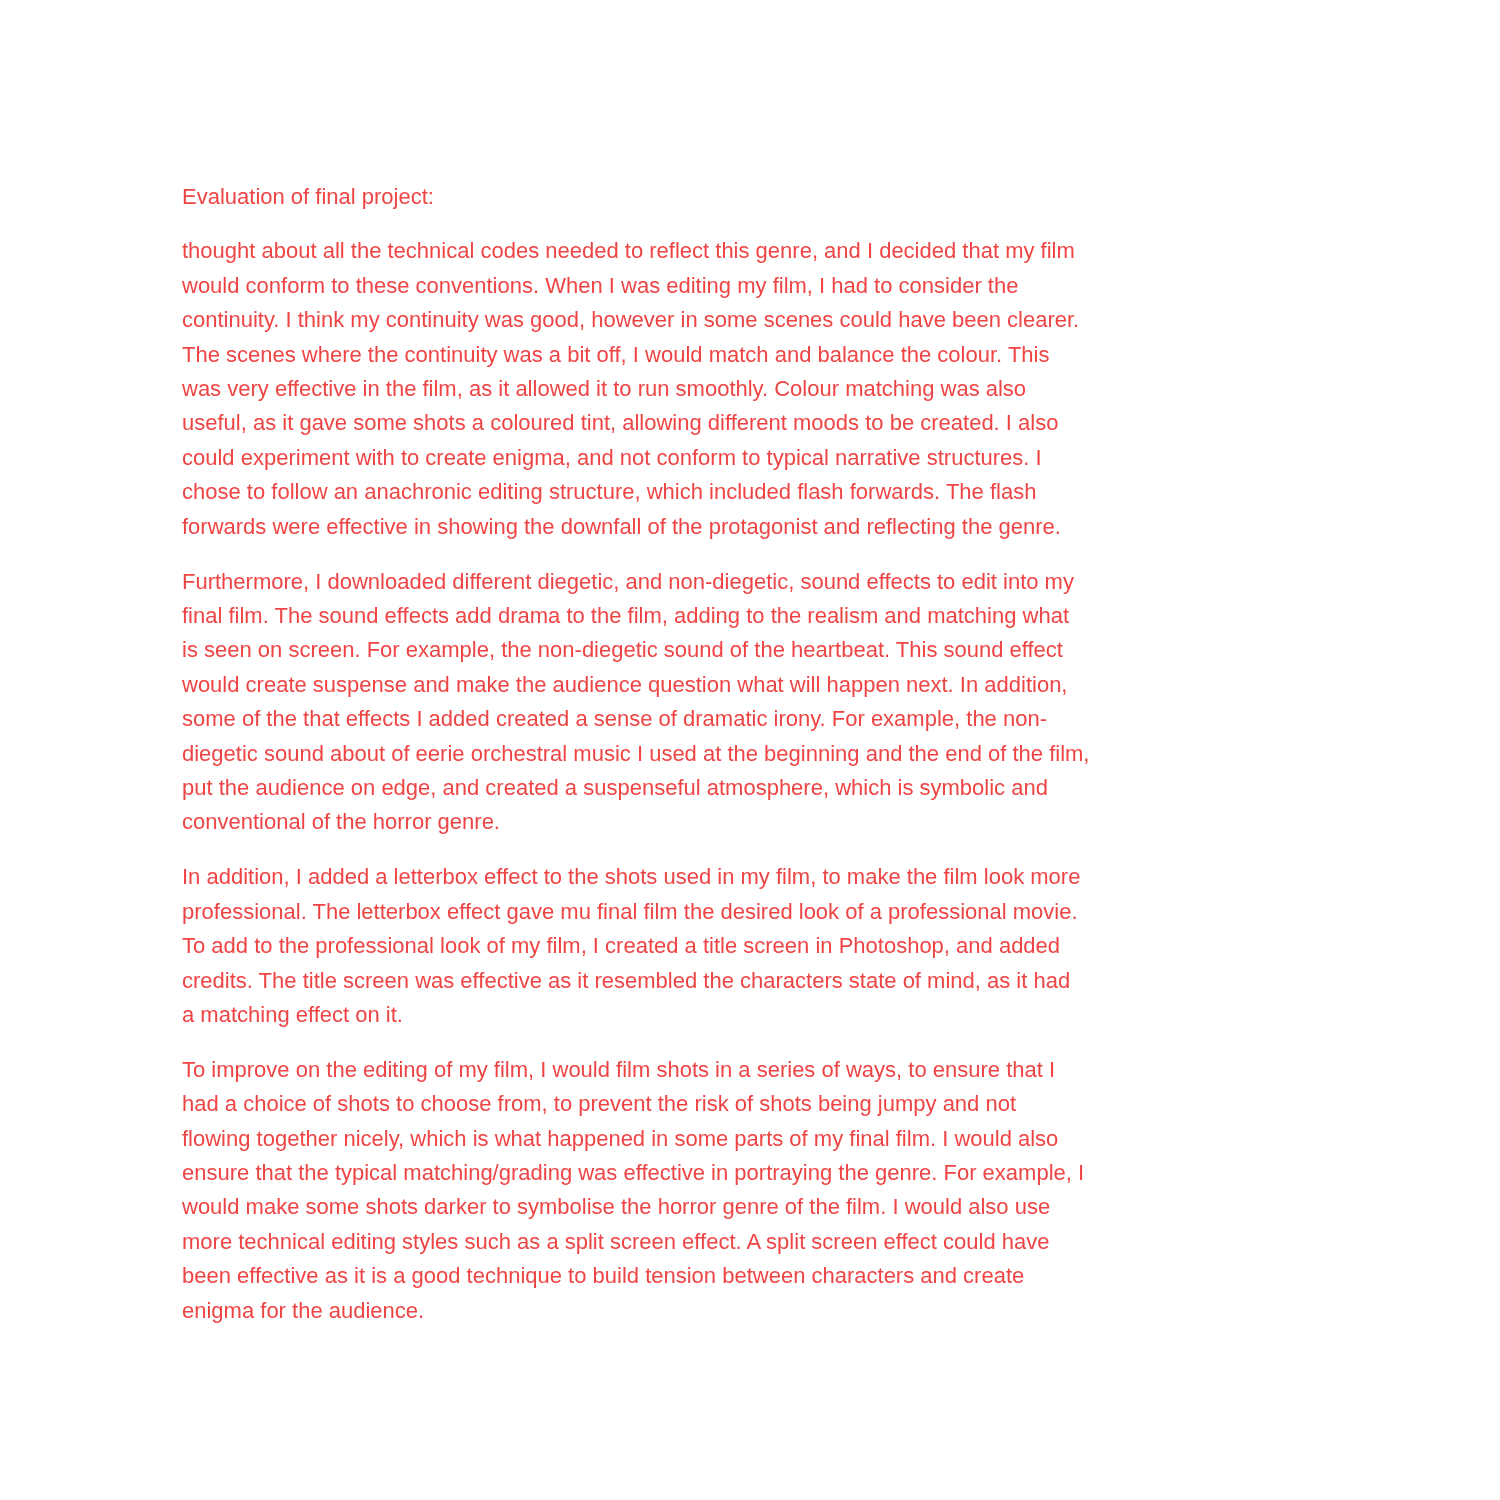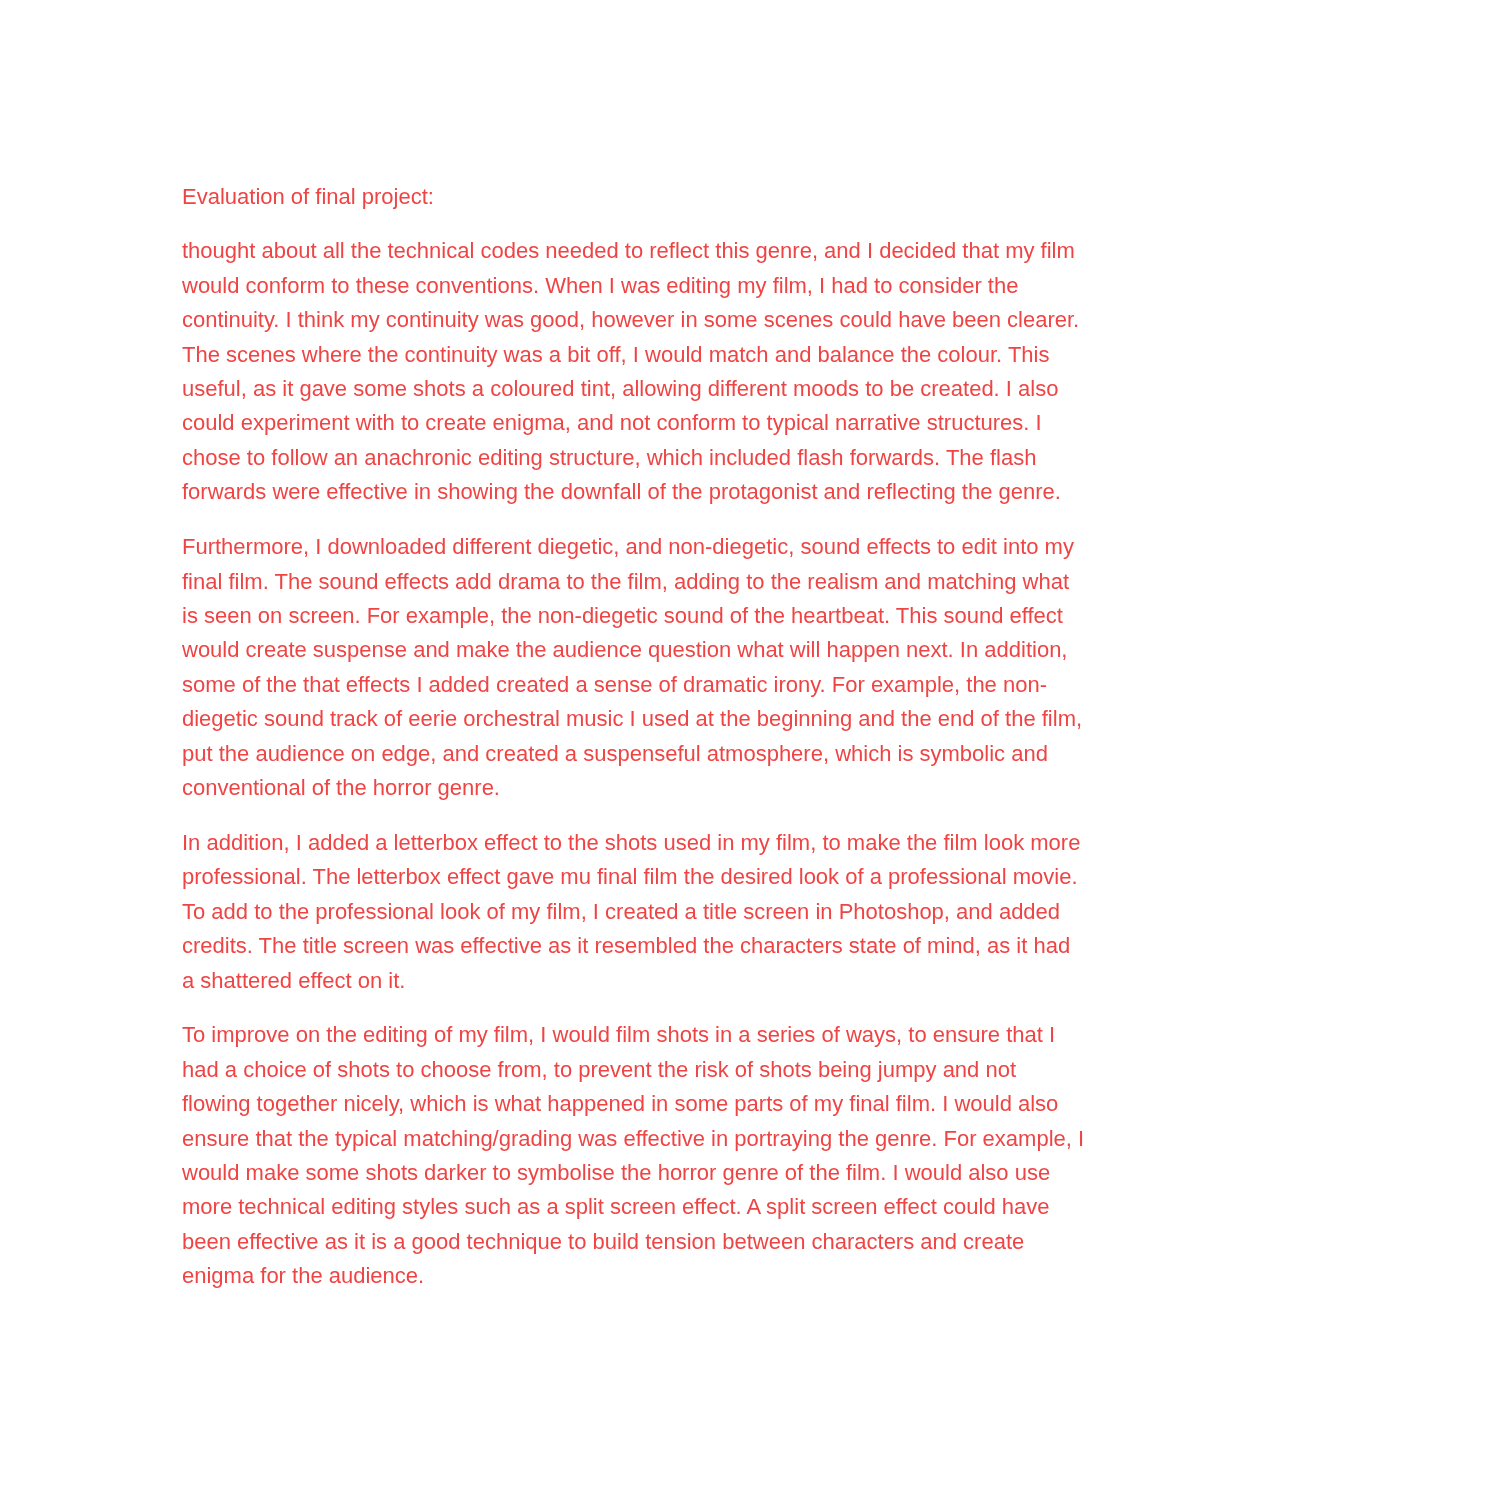--- a/index.html
+++ b/index.html
@@ -17,41 +17,42 @@
 <body>
 
 <div class="page">
   <div class="title">Evaluation of final project:</div>
   <div id="paras">
       <div class="para">
         <span class="line">thought about all the technical codes needed to reflect this genre, and I decided that my film</span>
         <span class="line">would conform to these conventions. When I was editing my film, I had to consider the</span>
         <span class="line">continuity. I think my continuity was good, however in some scenes could have been clearer.</span>
         <span class="line">The scenes where the continuity was a bit off, I would match and balance the colour. This</span>
+        <span class="line">was very effective in the film, as it allowed it to run smoothly. Colour matching was also</span>
         <span class="line">useful, as it gave some shots a coloured tint, allowing different moods to be created. I also</span>
         <span class="line">could experiment with to create enigma, and not conform to typical narrative structures. I</span>
         <span class="line">chose to follow an anachronic editing structure, which included flash forwards. The flash</span>
         <span class="line">forwards were effective in showing the downfall of the protagonist and reflecting the genre.</span>
       </div>
       <div class="para">
         <span class="line">Furthermore, I downloaded different diegetic, and non-diegetic, sound effects to edit into my</span>
         <span class="line">final film. The sound effects add drama to the film, adding to the realism and matching what</span>
         <span class="line">is seen on screen. For example, the non-diegetic sound of the heartbeat. This sound effect</span>
         <span class="line">would create suspense and make the audience question what will happen next. In addition,</span>
         <span class="line">some of the that effects I added created a sense of dramatic irony. For example, the non-</span>
-        <span class="line">diegetic sound track of eerie orchestral music I used at the beginning and the end of the film,</span>
+        <span class="line">diegetic sound about of eerie orchestral music I used at the beginning and the end of the film,</span>
         <span class="line">put the audience on edge, and created a suspenseful atmosphere, which is symbolic and</span>
         <span class="line">conventional of the horror genre.</span>
       </div>
       <div class="para">
         <span class="line">In addition, I added a letterbox effect to the shots used in my film, to make the film look more</span>
         <span class="line">professional. The letterbox effect gave mu final film the desired look of a professional movie.</span>
         <span class="line">To add to the professional look of my film, I created a title screen in Photoshop, and added</span>
         <span class="line">credits. The title screen was effective as it resembled the characters state of mind, as it had</span>
-        <span class="line">a shattered effect on it.</span>
+        <span class="line">a matching effect on it.</span>
       </div>
       <div class="para">
         <span class="line">To improve on the editing of my film, I would film shots in a series of ways, to ensure that I</span>
         <span class="line">had a choice of shots to choose from, to prevent the risk of shots being jumpy and not</span>
         <span class="line">flowing together nicely, which is what happened in some parts of my final film. I would also</span>
         <span class="line">ensure that the typical matching/grading was effective in portraying the genre. For example, I</span>
         <span class="line">would make some shots darker to symbolise the horror genre of the film. I would also use</span>
         <span class="line">more technical editing styles such as a split screen effect. A split screen effect could have</span>
         <span class="line">been effective as it is a good technique to build tension between characters and create</span>
         <span class="line">enigma for the audience.</span>

